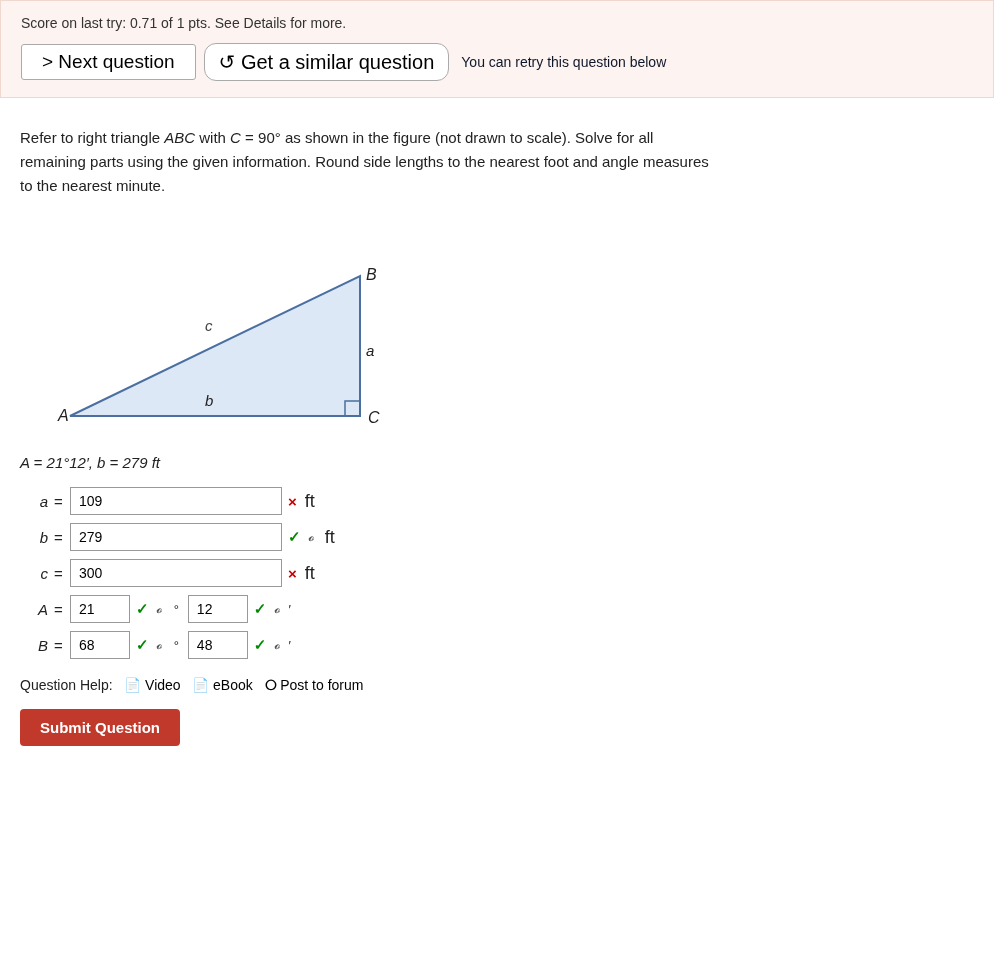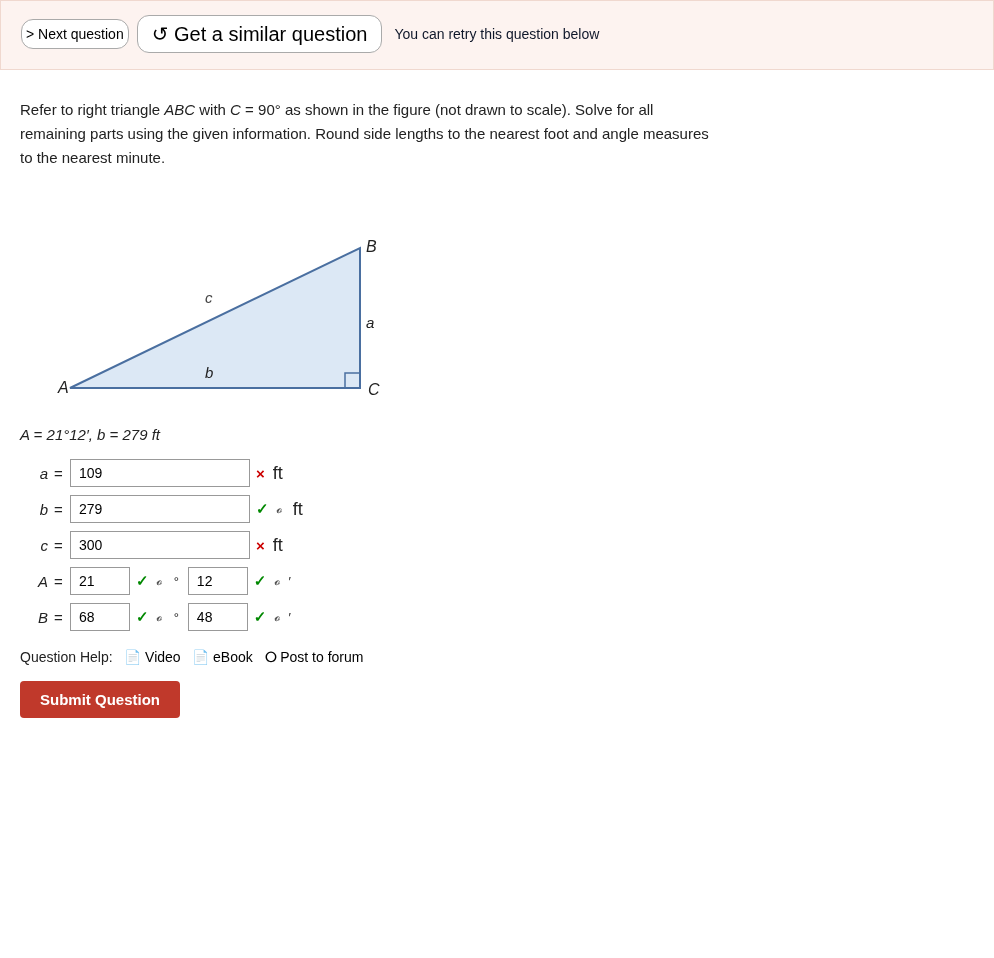--- a/index.html
+++ b/index.html
@@ -29,24 +29,24 @@
     .banner-buttons {
       display: flex;
       align-items: center;
       gap: 8px;
       flex-wrap: wrap;
     }
 
     .btn-next {
       border: 1px solid #aaa;
       background: #fff;
-      padding: 6px 4px;
-      border-radius: 12px;
+      padding: 6px 20px;
+      border-radius: 3px;
       cursor: pointer;
-      font-size: 14px;
+      font-size: 19px;
       display: flex;
       align-items: center;
       gap: 5px;
     }
 
     .btn-similar {
       border: 1px solid #aaa;
       background: #fff;
       padding: 6px 14px;
       border-radius: 12px;
@@ -113,21 +113,21 @@
     }
 
     .eq-sign {
       min-width: 10px;
     }
 
     .answer-input {
       border: 1px solid #999;
       padding: 3px 8px;
       font-size: 14px;
-      width: 180px;
+      width: 212px;
       height: 28px;
     }
 
     .answer-input.small {
       width: 60px;
     }
 
     .status-icon {
       font-size: 15px;
       font-weight: bold;
@@ -174,20 +174,21 @@
       cursor: pointer;
       font-weight: bold;
     }
 
     .italic { font-style: italic; }
   </style>
 </head>
 <body>
 
 <div class="score-banner">
+  <div class="score-text">Score on last try: 0.71 of 1 pts. See Details for more.</div>
   <div class="banner-buttons">
     <button class="btn-next">&gt; Next question</button>
     <button class="btn-similar">↺ Get a similar question</button>
     <span class="retry-text">You can retry this question below</span>
   </div>
 </div>
 
 <div class="main-content">
 
   

